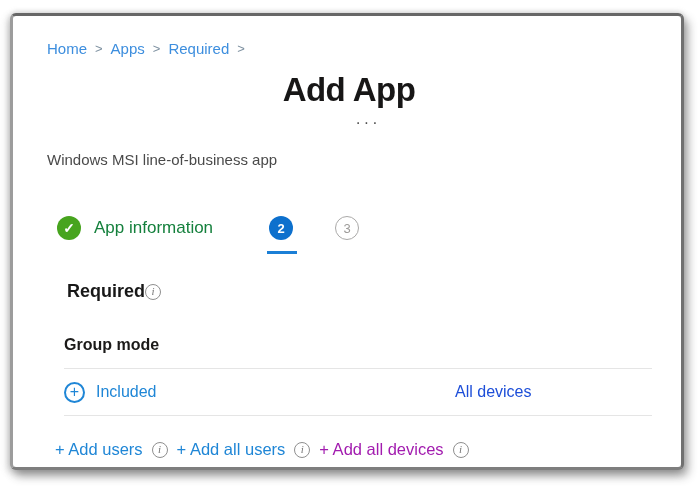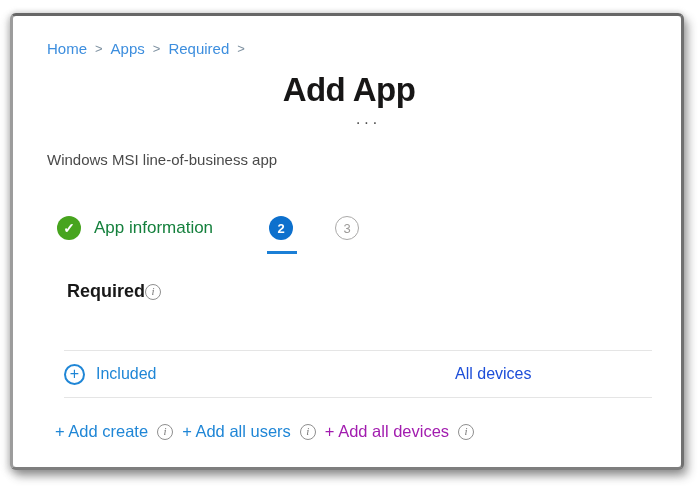--- a/index.html
+++ b/index.html
@@ -110,34 +110,35 @@
       </div>
     </div>
 
     <div class="section-head">
       <span class="section-title">Required</span>
       <span class="info-icon">i</span>
     </div>
 
     <div class="table">
       <div class="thead">
+        <span>Group mode</span>
       </div>
       <div class="divider"></div>
       <div class="trow">
         <span class="mode-cell">
           <span class="plus-icon">+</span>
           <span>Included</span>
         </span>
         <span class="group-cell">All devices</span>
       </div>
       <div class="divider"></div>
     </div>
 
     <div class="actions">
-      <span class="action-link">+ Add create</span>
+      <span class="action-link">+ Add users</span>
       <span class="info-icon">i</span>
       <span class="action-link">+ Add all users</span>
       <span class="info-icon">i</span>
       <span class="action-link disabled">+ Add all devices</span>
       <span class="info-icon">i</span>
     </div>
 
   </div>
 </div>
 

